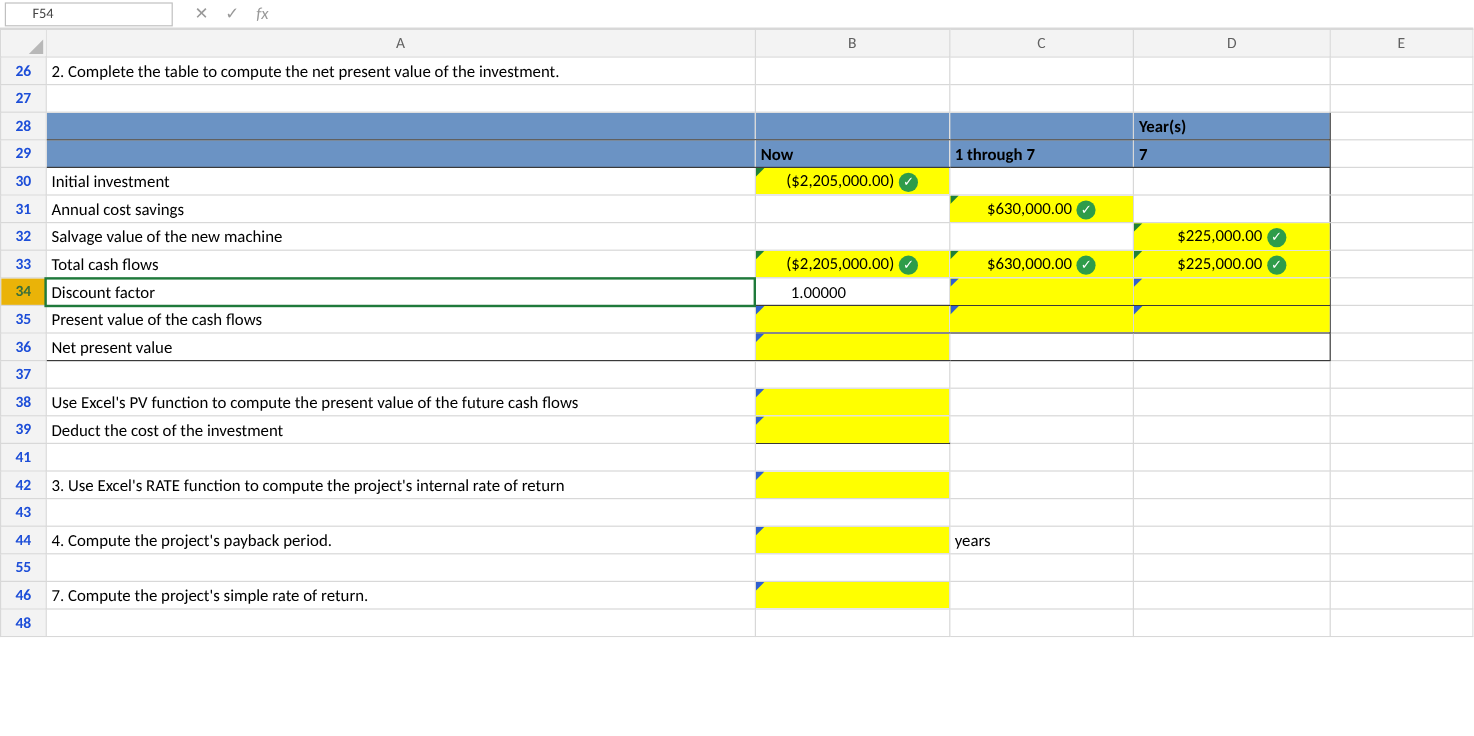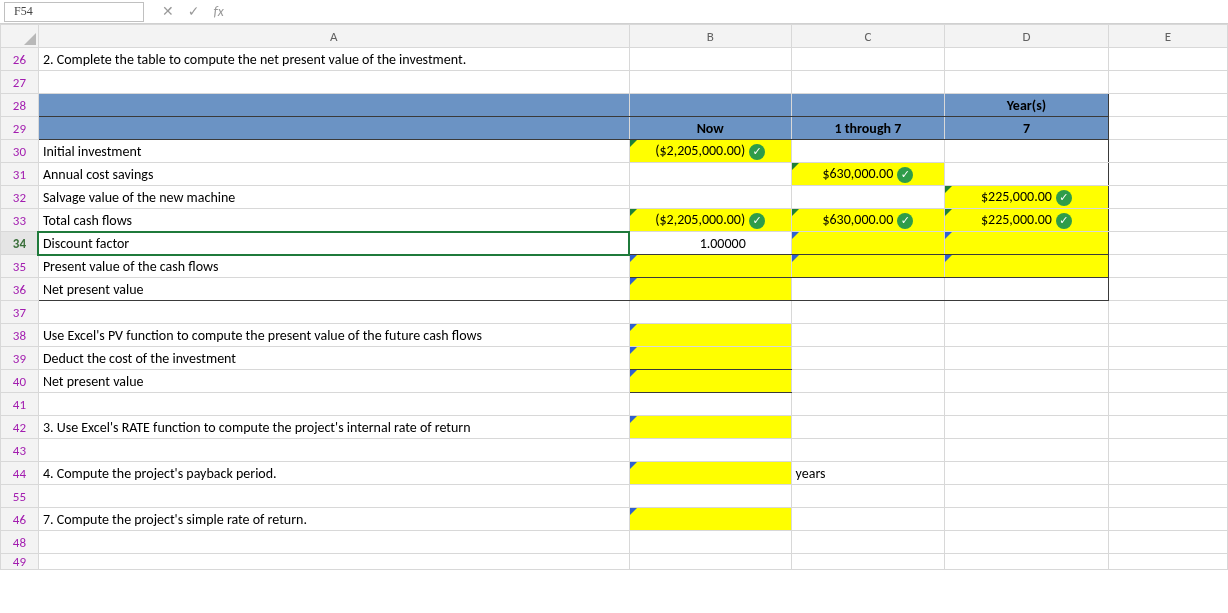--- a/index.html
+++ b/index.html
@@ -16,25 +16,24 @@
   .fbar {
     height: 24px;
     display: flex;
     align-items: center;
     border-bottom: 1px solid #d0d0d0;
     padding-left: 4px;
   }
   .namebox {
     width: 140px; height: 20px;
     border: 1px solid #c0c0c0;
-    padding: 0 9px;
+    padding: 0 22px;
     font-size: 12px;
     display: flex; align-items: center;
     color: #444;
-    font-family: Liberation Serif, serif;
   }
   .fbar-icons { display: flex; gap: 14px; padding: 0 18px; color: #999; font-size: 14px; }
   .fx { font-style: italic; }
 
   
   table { border-collapse: collapse; table-layout: fixed; }
   col.hdr  { width: 38px; }
   col.A    { width: 592px; }
   col.B    { width: 162px; }
   col.C    { width: 154px; }
@@ -63,30 +62,31 @@
     content: "";
     position: absolute;
     right: 2px; bottom: 2px;
     border-style: solid;
     border-width: 0 0 12px 12px;
     border-color: transparent transparent #b8b8b8 transparent;
   }
   td.rowhdr {
     background: #f3f3f3;
     text-align: center;
-    color: #a21caf;
+    color: #1d4ed8;
     font-size: 13px;
+    font-weight: bold;
   }
   td.rowhdr.sel {
-    background: #e5e5e5;
+    background: #eab308;
     color: #3a6f3a;
     font-weight: 600;
   }
 
-  .center { text-align: center; }
+  .center { }
   .right  { text-align: center; }
   .bold   { font-weight: 600; }
 
   
   td.band {
     background: #6b93c4;
     border-top: 1px solid #3a3a3a;
     border-bottom: 1px solid #3a3a3a;
   }
   td.band.topr { border-right: 1px solid #3a3a3a; }
@@ -307,28 +307,20 @@
 
   <tr>
     <td class="rowhdr">39</td>
     <td>Deduct the cost of the investment</td>
     <td class="yellow bb relpos tri-b"></td>
     <td></td>
     <td></td>
     <td></td>
   </tr>
 
-  <tr>
-    <td class="rowhdr">40</td>
-    <td>Net present value</td>
-    <td class="yellow bb bt relpos tri-b" style="border-bottom:3px double #3a3a3a"></td>
-    <td></td>
-    <td></td>
-    <td></td>
-  </tr>
 
   <tr>
     <td class="rowhdr">41</td>
     <td></td>
     <td></td>
     <td></td>
     <td></td>
     <td></td>
   </tr>
 
@@ -380,22 +372,14 @@
 
   <tr>
     <td class="rowhdr">48</td>
     <td></td>
     <td></td>
     <td></td>
     <td></td>
     <td></td>
   </tr>
 
-  <tr style="height:10px">
-    <td class="rowhdr" style="height:10px">49</td>
-    <td style="height:10px"></td>
-    <td style="height:10px"></td>
-    <td style="height:10px"></td>
-    <td style="height:10px"></td>
-    <td style="height:10px"></td>
-  </tr>
 </tbody>
   </table>
 
 </body></html>

